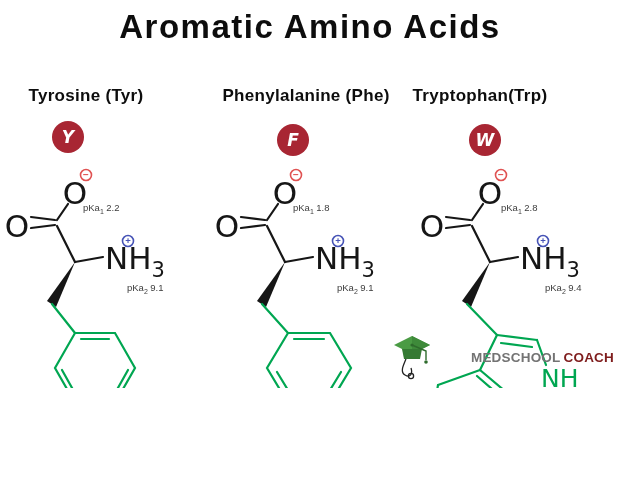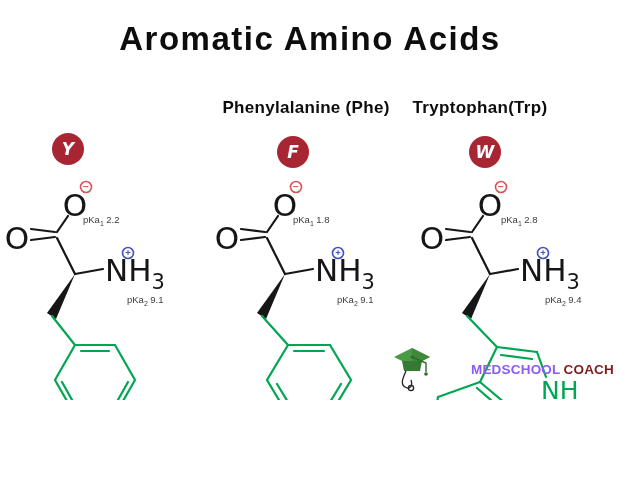--- a/index.html
+++ b/index.html
@@ -1,18 +1,18 @@
 <!DOCTYPE html>
 <html><head>
 <meta charset="utf-8">
 <style>
   html,body{margin:0;padding:0;background:#ffffff;}
   .canvas{
     position:relative;width:620px;height:388px;background:#ffffff;overflow:hidden;
-    font-family:"Liberation Sans",sans-serif;color:#161616;margin-top:12px;
+    font-family:"Liberation Sans",sans-serif;color:#161616;
   }
   .title{
     position:absolute;top:8px;left:0;width:620px;text-align:center;
     font-size:33px;font-weight:700;letter-spacing:1.5px;color:#0d0d0d;
   }
   .heading{
     position:absolute;top:86px;height:24px;text-align:center;
     font-size:17px;font-weight:700;letter-spacing:.3px;color:#0d0d0d;white-space:nowrap;
   }
   .h1{left:0;width:172px;}
@@ -40,30 +40,31 @@
   .chargecirc{fill:none;stroke-width:1.6;}
   .minusc{stroke:#e05252;}
   .plusc{stroke:#4653b6;}
   .minus-txt{font-size:10px;fill:#e05252;font-weight:700;}
   .plus-txt{font-size:9.5px;fill:#4653b6;font-weight:700;}
   .wedge{fill:#161616;stroke:none;}
   .logo{
     position:absolute;right:6px;bottom:8px;display:flex;align-items:center;gap:3px;
   }
   .logo-text{font-size:13.5px;font-weight:700;letter-spacing:.2px;}
-  .logo-dark{color:#8b5cf6;padding-left:36px;}
+  .logo-dark{color:#737373;padding-left:36px;}
   .logo-green{color:#7f1d1d;}
 </style>
 </head>
 <body>
 
 <div class="canvas">
 
   <div class="title">Aromatic Amino Acids</div>
 
+  <div class="heading h1">Tyrosine (Tyr)</div>
   <div class="heading h2">Phenylalanine (Phe)</div>
   <div class="heading h3">Tryptophan(Trp)</div>
 
   <div class="badge b1">Y</div>
   <div class="badge b2">F</div>
   <div class="badge b3">W</div>
 
   <svg class="structure s1" width="200" height="300" viewBox="0 0 200 300">
     <g>
       <text class="atom" x="17" y="72" text-anchor="middle">O</text>

